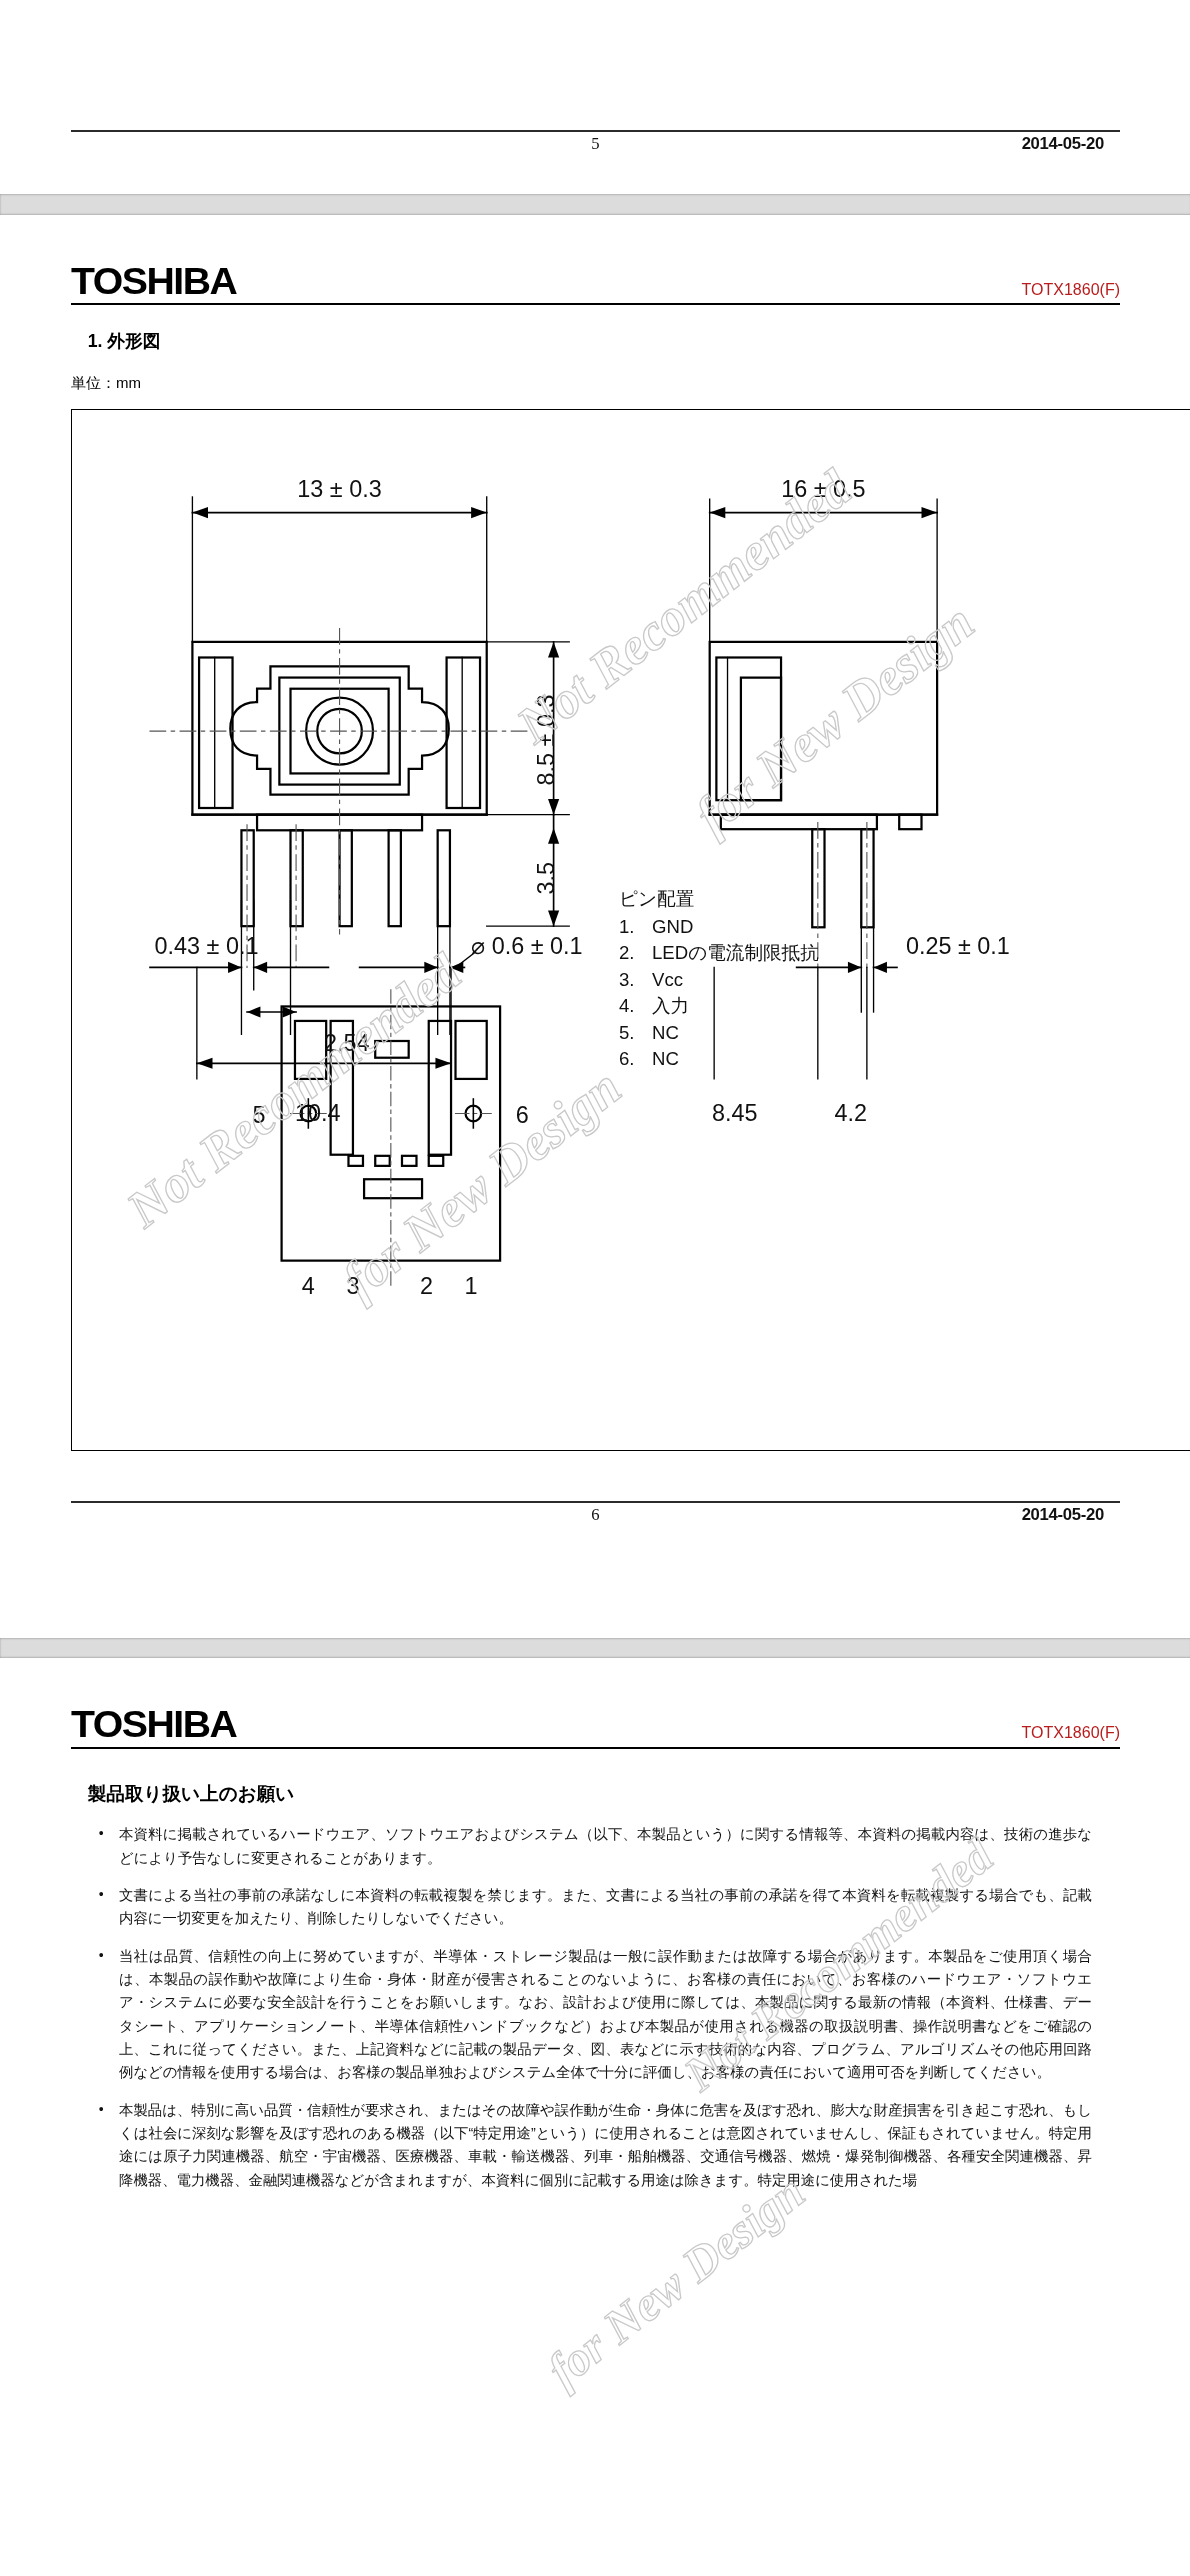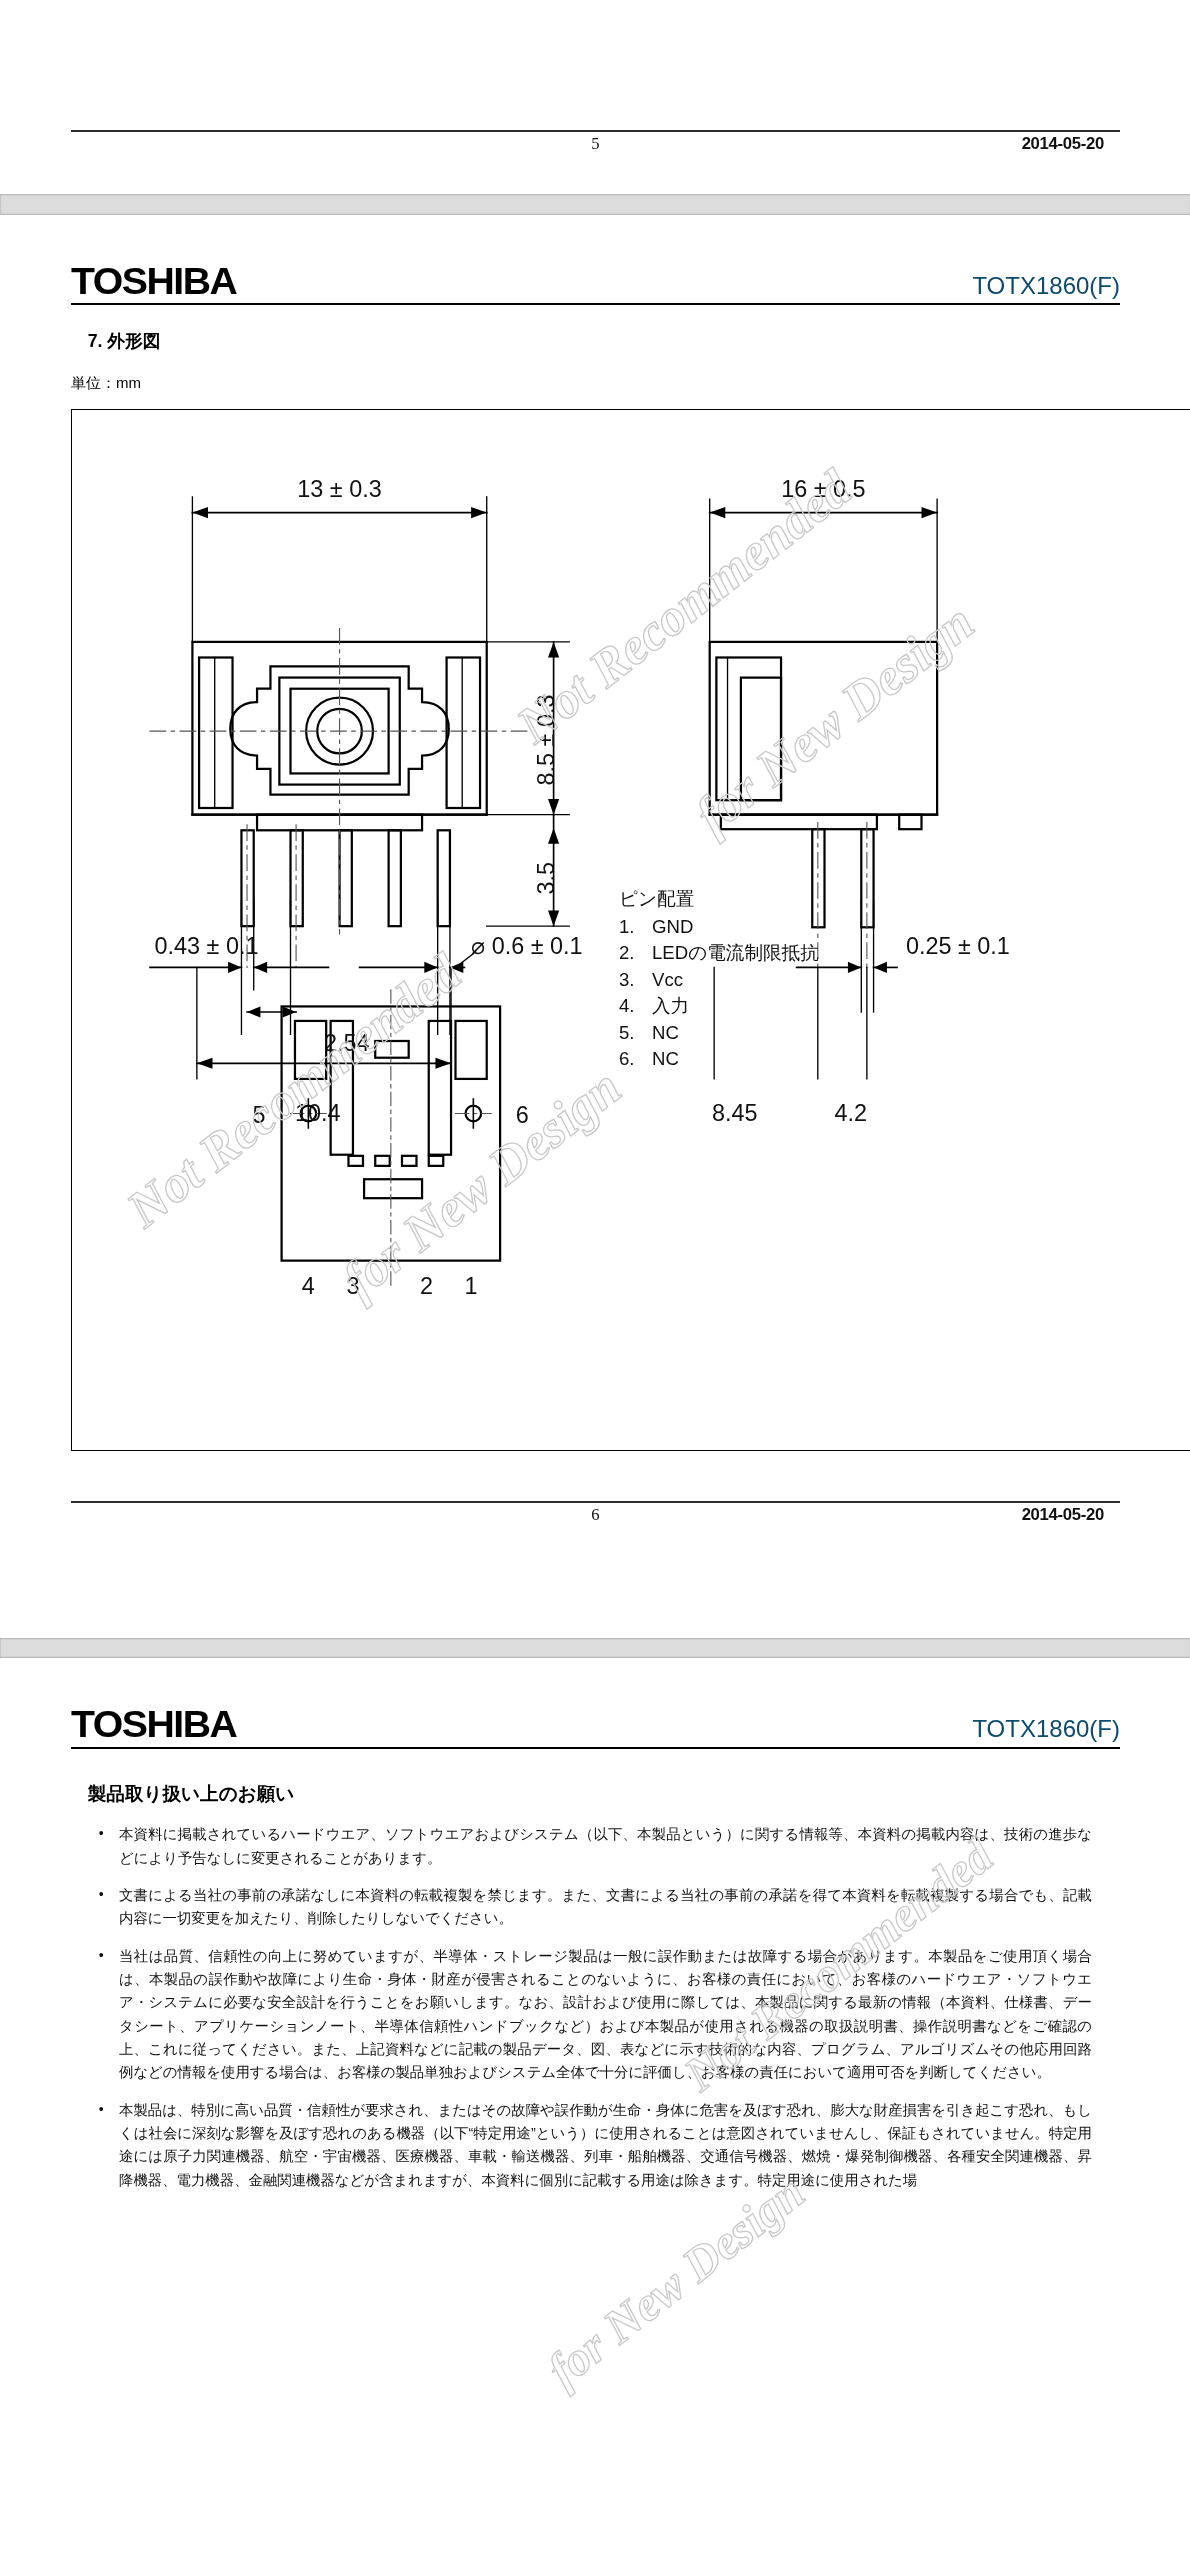--- a/index.html
+++ b/index.html
@@ -31,21 +31,21 @@
                    font-family:"Liberation Serif", serif; font-size:16.7px; }
   .pagefoot .date { position:absolute; right:16px; top:1.9px;
                     font-family:"Liberation Sans", sans-serif; font-size:16.7px; font-weight:600; letter-spacing:-0.3px;}
 
   
   .pagehead { width:1049px; margin:0 auto; position:relative; padding-top:48px; }
   .pagehead .hrow { display:flex; align-items:flex-end; justify-content:space-between;
                     padding-bottom:3.7px; }
   .logo { font-family:"Liberation Sans", sans-serif; font-weight:bold; font-size:37px;
           letter-spacing:-1.4px; color:#000; line-height:1; transform:scaleX(1.06); transform-origin:left bottom;}
-  .partno { font-family:"Liberation Sans", sans-serif; font-size:24px; color:#0c4a6e; line-height:1;
+  .partno { font-family:"Liberation Sans", sans-serif; font-size:16px; color:#b91c1c; line-height:1;
             padding-bottom:1.9px; }
   .headrule { border-top:2.8px solid #000; width:100%; }
 
   .sectitle { font-size:17.7px; font-weight:bold; margin:24px 0 0 16.7px; color:#000;
               font-family:"Liberation Sans", sans-serif; }
 
   
   .unitrow { padding-right:35px; font-size:15px; margin-top:20.5px; }
   .dwgbox { margin:16px auto 0 auto; width:1128px; height:1042px;
             border:1.9px solid #000; position:relative; background:#fff; overflow:hidden;}
@@ -96,21 +96,21 @@
 
     <div class="pagehead">
       <div class="hrow">
         <div class="logo">TOSHIBA</div>
         <div class="partno">TOTX1860(F)</div>
       </div>
       <div class="headrule"></div>
     </div>
 
     <div class="inner">
-      <div class="sectitle">7. 外形図</div>
+      <div class="sectitle">1. 外形図</div>
       <div class="unitrow">単位：mm</div>
 
       <div class="dwgbox">
 
         <svg class="dwg-svg" viewBox="0 0 1010 1120">
           <g fill="none" stroke="#000" stroke-width="2" stroke-linecap="square">
 
             <line x1="108" y1="78" x2="108" y2="208" stroke-width="1.2"></line>
             <line x1="372" y1="78" x2="372" y2="208" stroke-width="1.2"></line>
 

